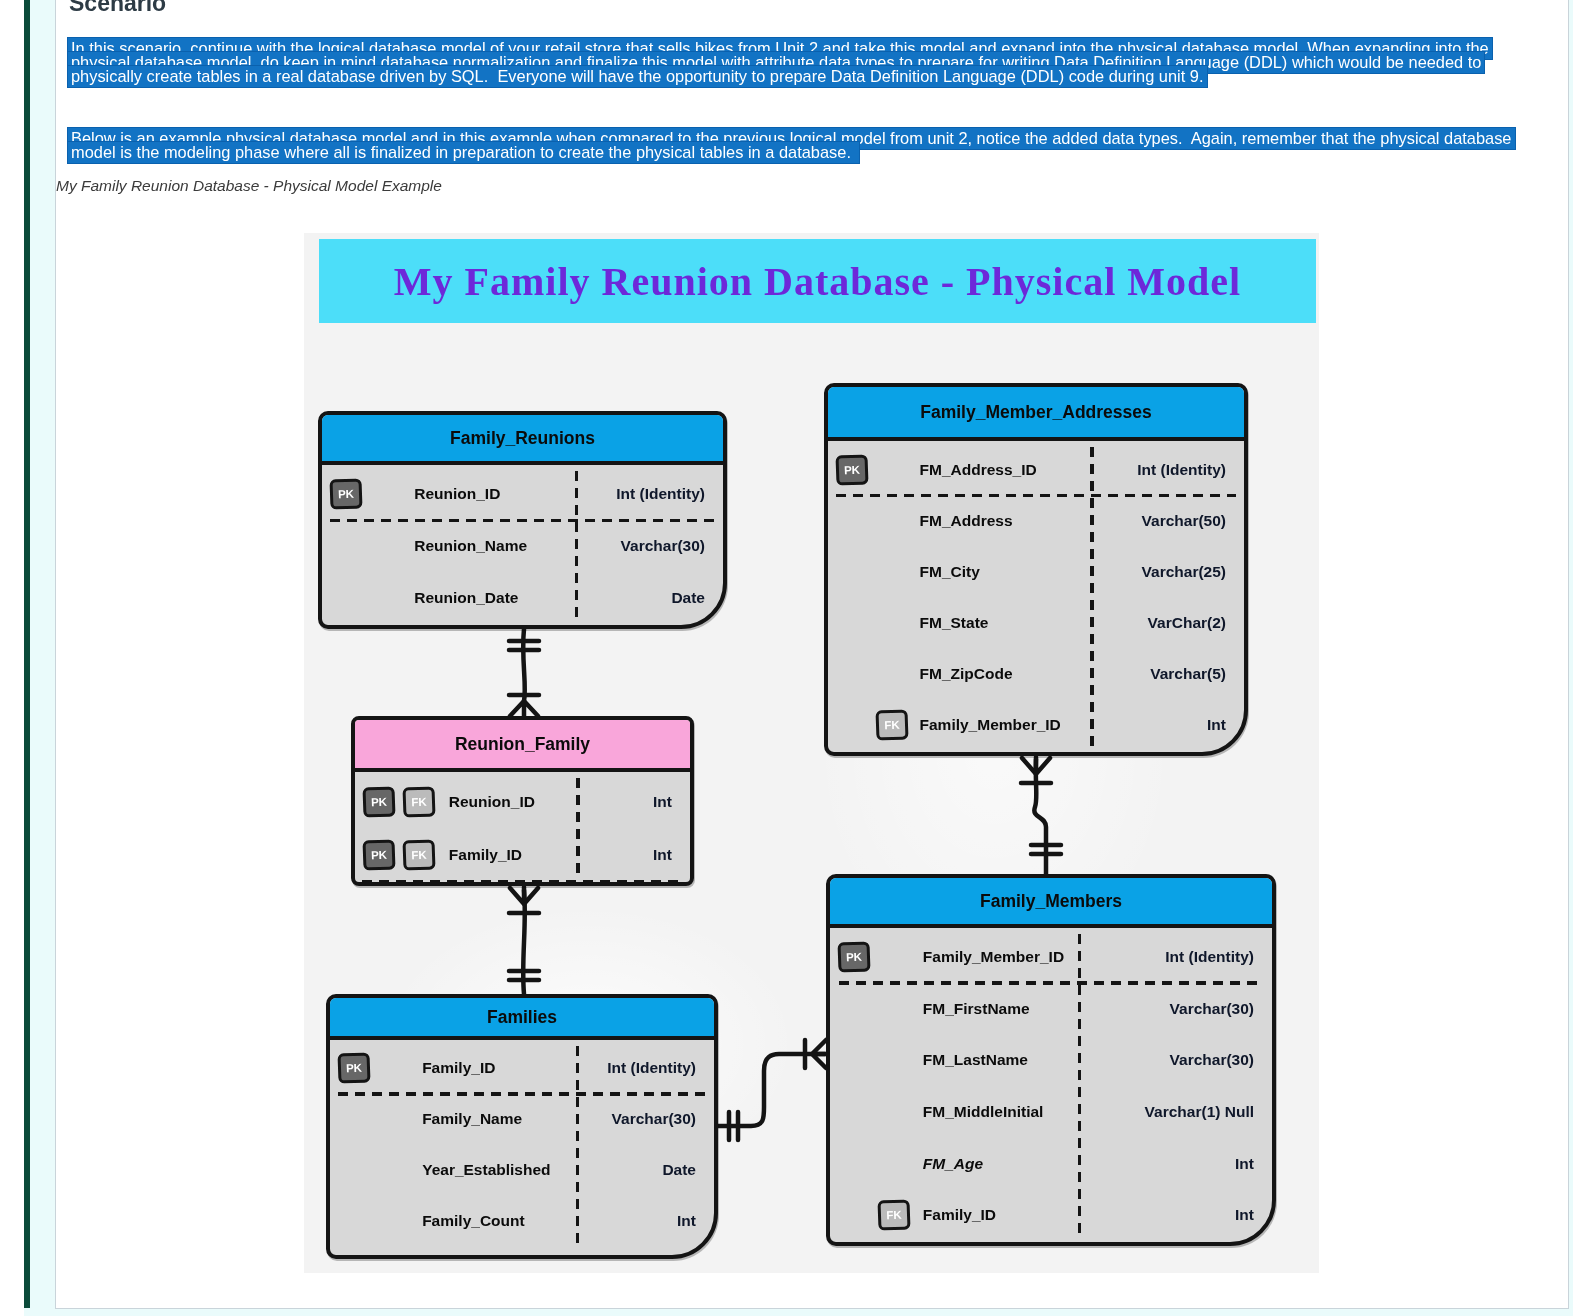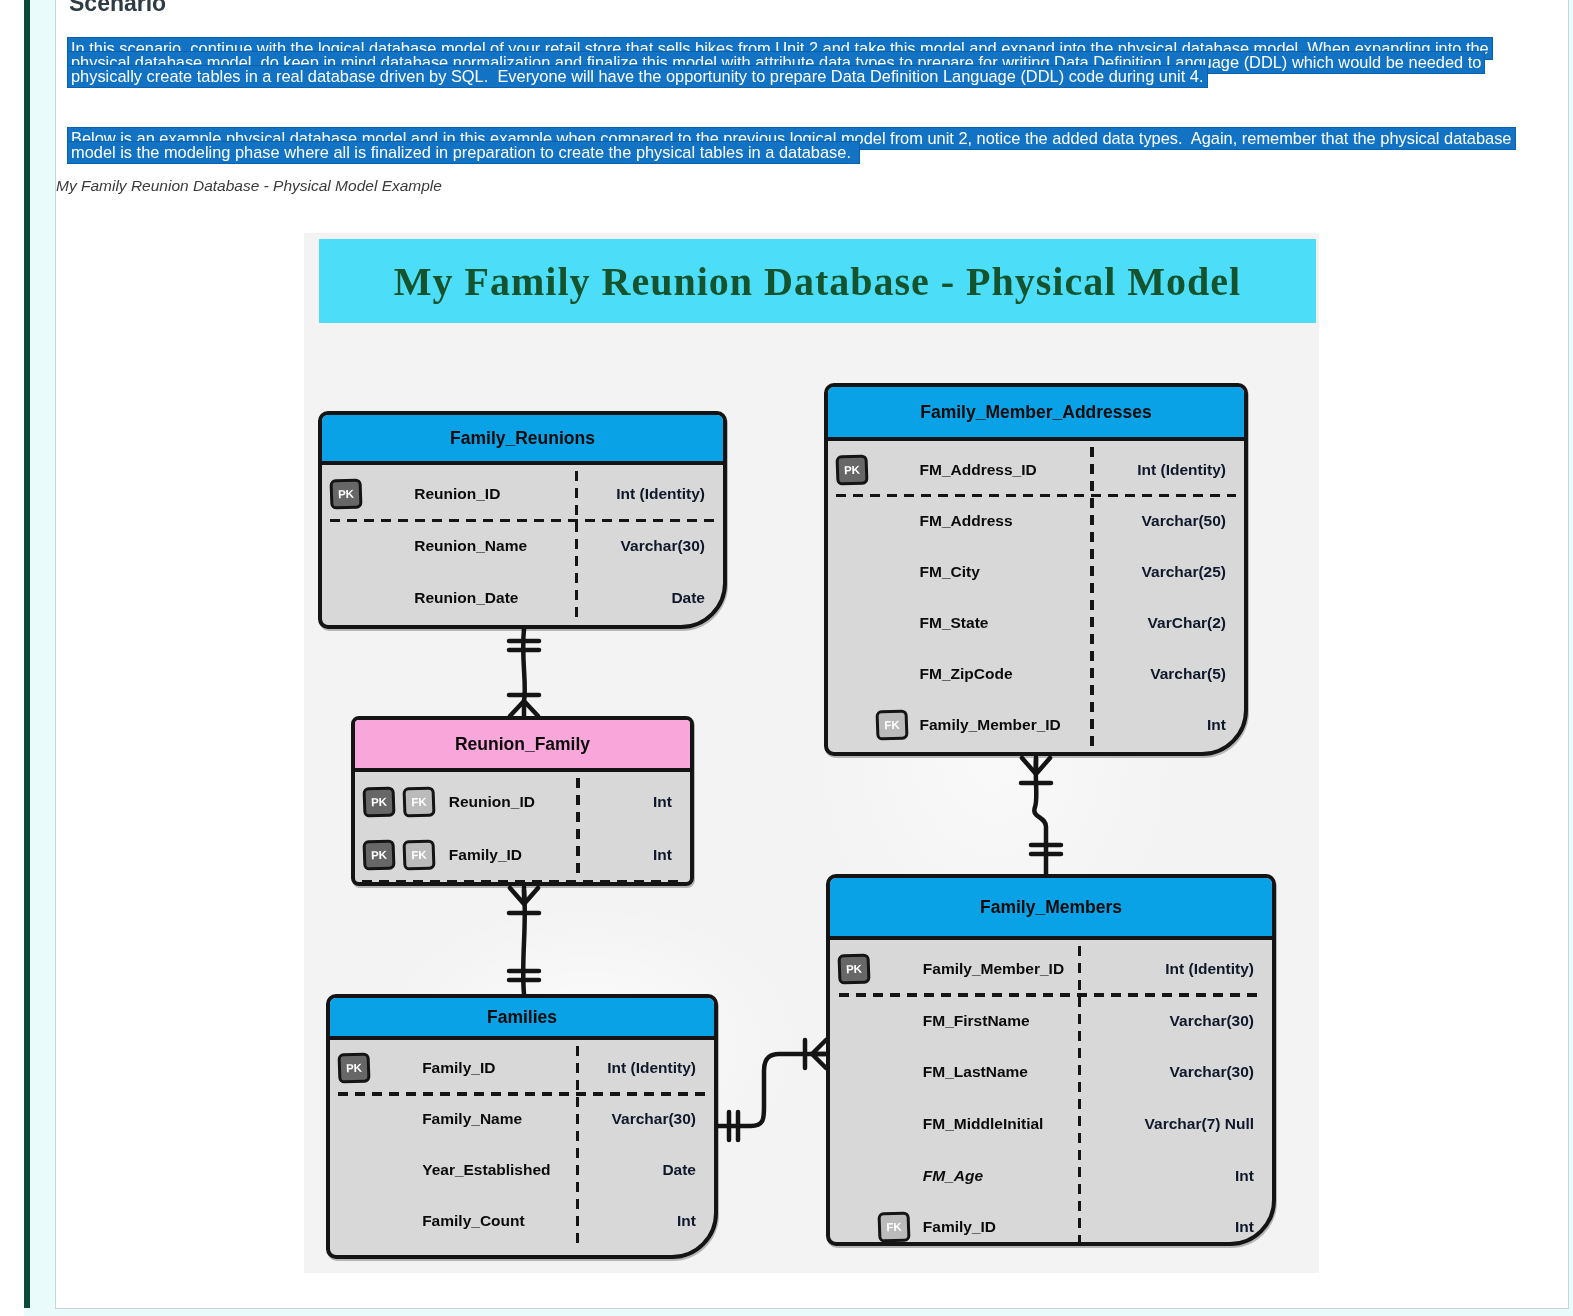--- a/index.html
+++ b/index.html
@@ -17,21 +17,21 @@
         font-size:16.4px;line-height:21px;padding:0 3px;border:1px solid #0A61AE;}
   .caption{position:absolute;left:0;right:0;font-style:italic;
         font-size:15.5px;color:#3B3B3B;}
   
   .diagram{position:absolute;left:248px;top:246px;width:1015px;height:1040px;
         background:#F3F3F3;
         background-image:radial-gradient(ellipse 300px 200px at 28% 78%,rgba(255,255,255,.8),rgba(255,255,255,0) 70%),
                          radial-gradient(ellipse 260px 320px at 68% 50%,rgba(255,255,255,.55),rgba(255,255,255,0) 70%);}
   .banner{position:absolute;left:15px;top:6px;width:997px;height:84px;background:#4CDEF9;
         display:flex;align-items:center;justify-content:center;}
-  .banner span{font-family:cursive;font-size:40px;font-weight:600;color:#14532d;letter-spacing:1px;}
+  .banner span{font-family:cursive;font-size:40px;font-weight:600;color:#6d28d9;letter-spacing:1px;}
   .entity{position:absolute;box-sizing:border-box;border:4px solid #141414;background:#D8D8D8;
         border-radius:10px 10px 46px 10px;overflow:hidden;box-shadow:1px 2px 0 rgba(0,0,0,.25);}
   .entity.square{border-radius:8px;}
   .e-header{display:flex;align-items:center;justify-content:center;border-bottom:4px solid #141414;
         box-sizing:border-box;}
   .e-header.blue{background:#0AA2E6;}
   .e-header.pink{background:#F9A6DA;}
   .e-header span{font-size:17.5px;font-weight:bold;color:#0B0B0B;}
   .e-body{position:relative;display:flex;flex-direction:column;padding:3px 0;}
   .e-row{flex:1 1 0;position:relative;}
@@ -53,21 +53,21 @@
 
 <div class="page">
   <div class="teal-panel"></div>
   <div class="accent-bar"></div>
   <div class="content-box">
     <h2 class="page-title">Scenario</h2>
 
     <div class="para" style="top:50px;" id="para1">
         <div class="para-line"><span class="hl">In this scenario, continue with the logical database model of your retail store that sells bikes from Unit 2 and take this model and expand into the physical database model. When expanding into the</span></div>
         <div class="para-line"><span class="hl">physical database model, do keep in mind database normalization and finalize this model with attribute data types to prepare for writing Data Definition Language (DDL) which would be needed to</span></div>
-        <div class="para-line"><span class="hl">physically create tables in a real database driven by SQL.  Everyone will have the opportunity to prepare Data Definition Language (DDL) code during unit 4.</span></div>
+        <div class="para-line"><span class="hl">physically create tables in a real database driven by SQL.  Everyone will have the opportunity to prepare Data Definition Language (DDL) code during unit 9.</span></div>
       </div>
     <div class="para" style="top:140px;" id="para2">
         <div class="para-line"><span class="hl">Below is an example physical database model and in this example when compared to the previous logical model from unit 2, notice the added data types.  Again, remember that the physical database</span></div>
         <div class="para-line"><span class="hl">model is the modeling phase where all is finalized in preparation to create the physical tables in a database. </span></div>
       </div>
 
     <div class="caption" style="top:190px;">My Family Reunion Database - Physical Model Example</div>
 
     <div class="diagram" id="diagram">
       <div class="banner">
@@ -202,41 +202,41 @@
               <span class="dtype">Date</span>
             </div>
             <div class="e-row">
               <span class="attr" style="left: 24%;">Family_Count</span>
               <span class="dtype">Int</span>
             </div>
             <div class="vdash" style="left: 64%;"></div>
           </div>
         </div>
         <div class="entity" style="left: 522px; top: 641px; width: 450px; height: 372px;">
-          <div class="e-header blue" style="height: 62px;">
+          <div class="e-header blue" style="height: 50px;">
             <span>Family_Members</span>
           </div>
           <div class="e-body" style="height: 310px;">
             <div class="e-row">
               <span class="badge pk" style="left: 8px;">PK</span>
               <span class="attr" style="left: 21%;">Family_Member_ID</span>
               <span class="dtype">Int (Identity)</span>
               <div class="hdash"></div>
             </div>
             <div class="e-row">
               <span class="attr" style="left: 21%;">FM_FirstName</span>
               <span class="dtype">Varchar(30)</span>
             </div>
             <div class="e-row">
               <span class="attr" style="left: 21%;">FM_LastName</span>
               <span class="dtype">Varchar(30)</span>
             </div>
             <div class="e-row">
               <span class="attr" style="left: 21%;">FM_MiddleInitial</span>
-              <span class="dtype">Varchar(7) Null</span>
+              <span class="dtype">Varchar(1) Null</span>
             </div>
             <div class="e-row">
               <span class="attr" style="left: 21%; font-style: italic;">FM_Age</span>
               <span class="dtype">Int</span>
             </div>
             <div class="e-row">
               <span class="badge fk" style="left: 48px;">FK</span>
               <span class="attr" style="left: 21%;">Family_ID</span>
               <span class="dtype">Int</span>
             </div>

